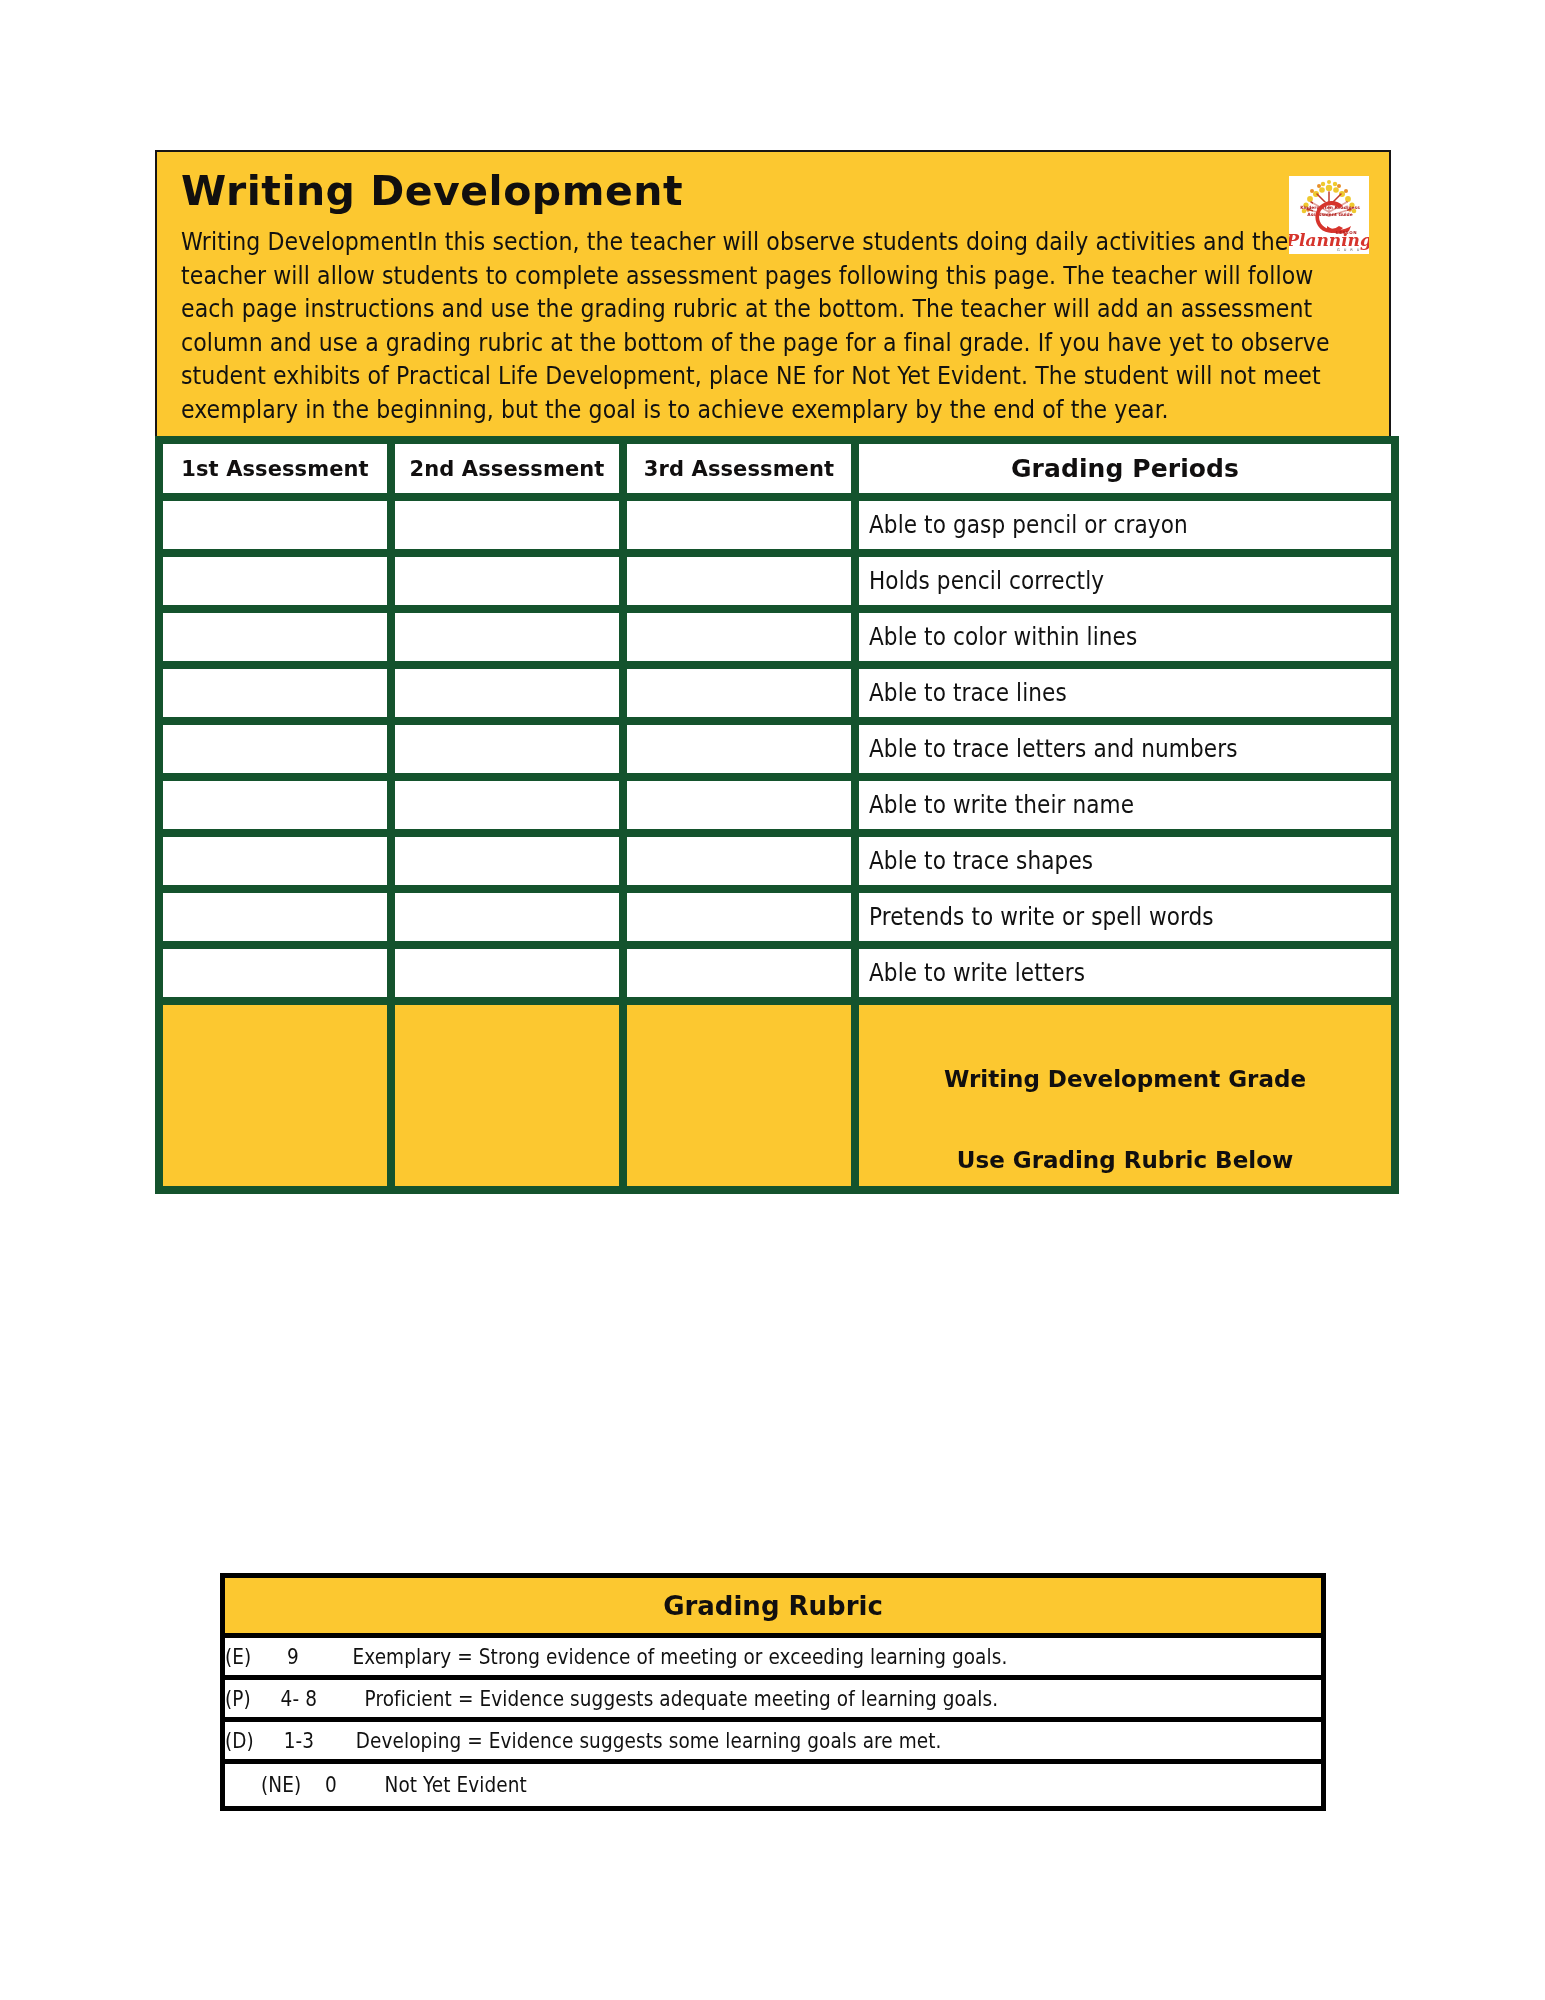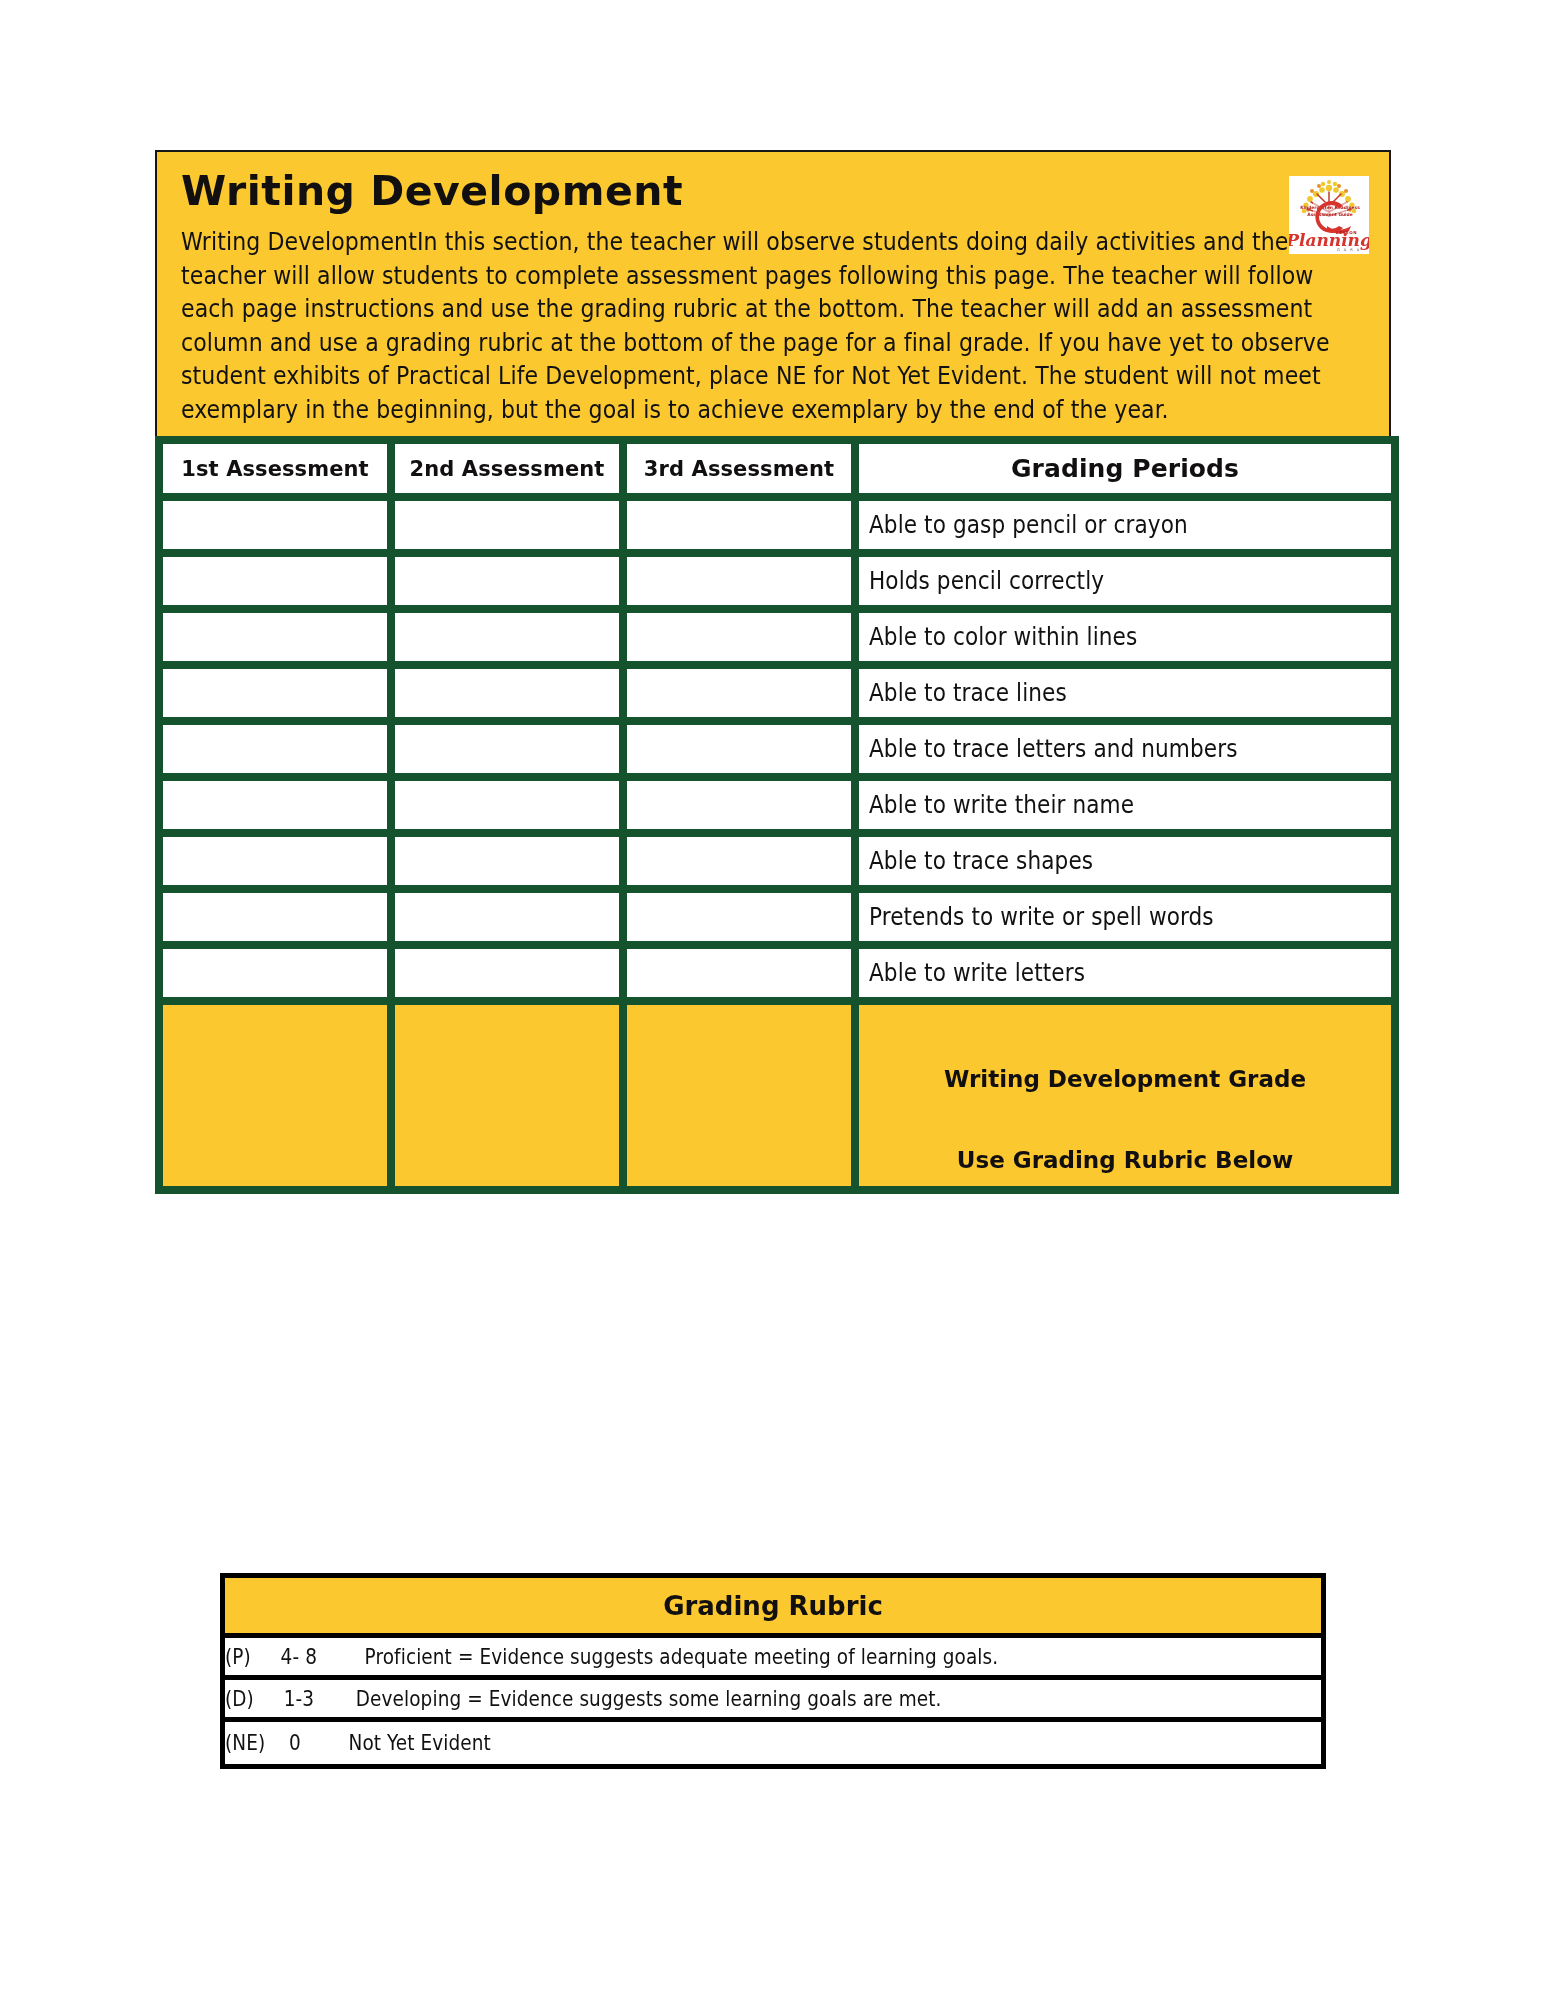--- a/index.html
+++ b/index.html
@@ -141,21 +141,21 @@
     border-collapse: separate;
     border-spacing: 0;
     table-layout: fixed;
     border: 5px solid #000;
   }
   .rubric-table td {
     border-bottom: 5px solid #000;
     padding: 0;
     background: #ffffff;
   }
-  .rubric-table tr:last-child td { border-bottom: none; }
+  .rubric-table tr:last-child td { border-bottom: none; padding-left: 36px; }
   .rubric-head-cell {
     background: #FCC830 !important;
     height: 60px;
     text-align: center;
     font-family: "DejaVu Sans", sans-serif;
     font-weight: bold;
     font-size: 26px;
     color: #110f0f;
   }
   .rubric-row-cell {
@@ -314,20 +314,23 @@
           </td>
         </tr>
       </tbody>
   </table>
 
   <table class="rubric-table">
     <tbody id="rubric-body">
       <tr>
         <td class="rubric-head-cell">Grading Rubric</td>
       </tr>
+    <tr>
+          <td class="rubric-row-cell">(E)      9         Exemplary = Strong evidence of meeting or exceeding learning goals.</td>
+        </tr>
         <tr>
           <td class="rubric-row-cell">(P)     4- 8        Proficient = Evidence suggests adequate meeting of learning goals.</td>
         </tr>
         <tr>
           <td class="rubric-row-cell">(D)     1-3       Developing = Evidence suggests some learning goals are met.</td>
         </tr>
         <tr>
           <td class="rubric-row-cell">(NE)    0        Not Yet Evident</td>
         </tr>
       </tbody>

